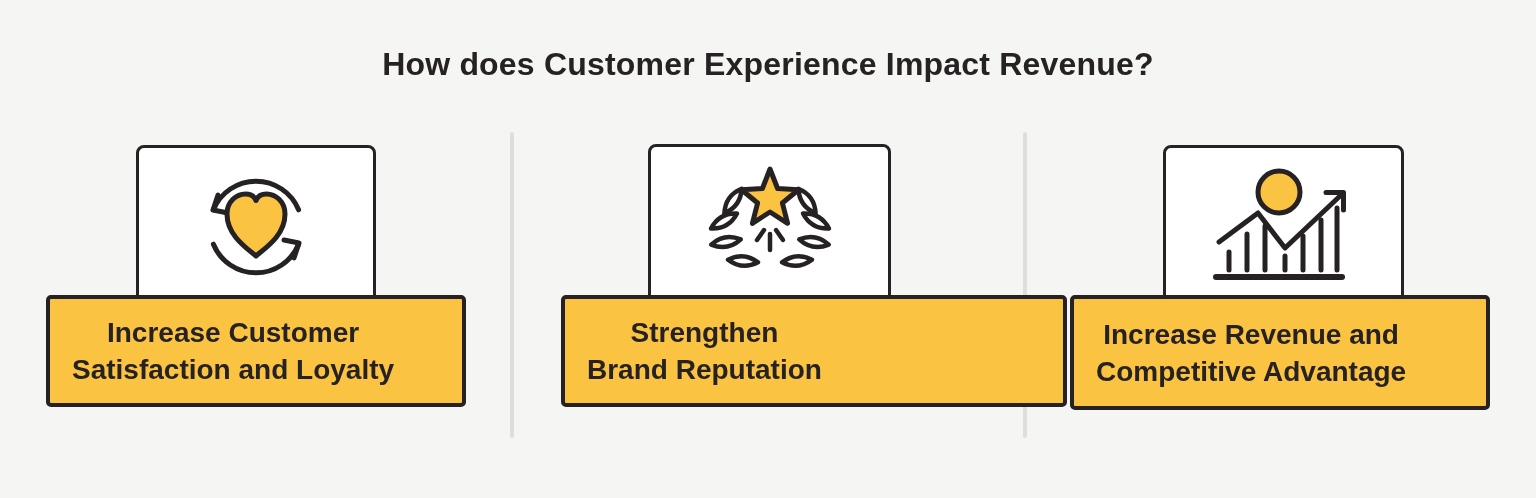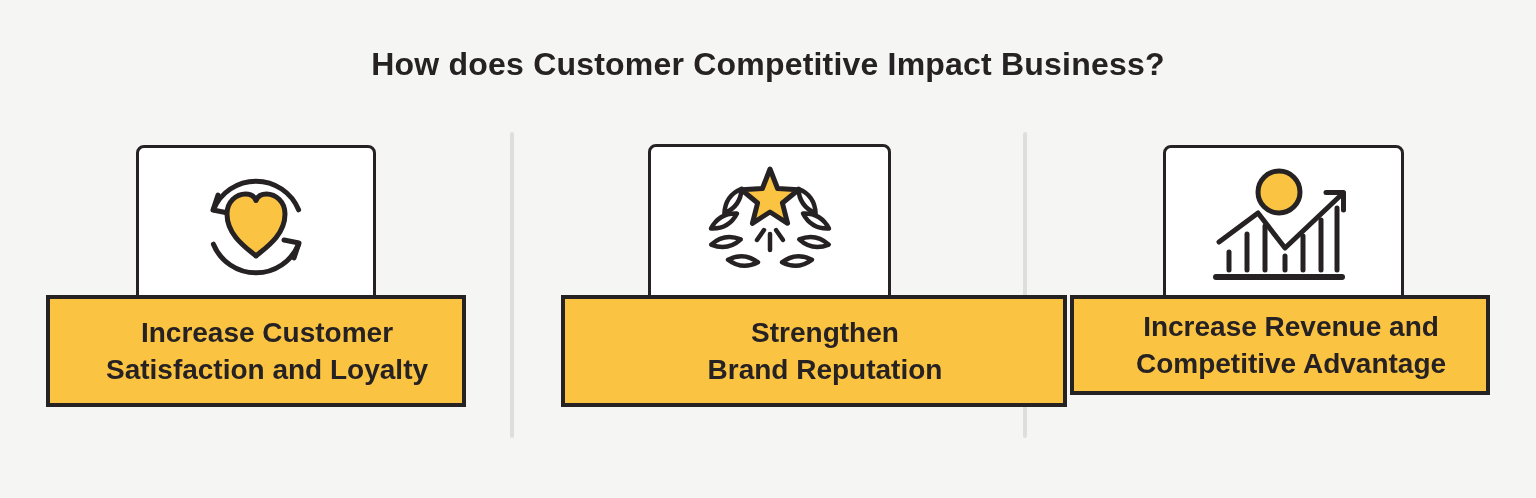--- a/index.html
+++ b/index.html
@@ -33,24 +33,24 @@
     z-index: 1;
     display: flex;
     justify-content: center;
     align-items: flex-start;
   }
   .card svg { margin-top: 18px; }
   .banner {
     position: absolute;
     background: var(--accent, #FBC342);
     border: 4px solid var(--ink, #262223);
-    border-radius: 0;
+    border-radius: 5px;
     z-index: 2;
     display: flex;
-    justify-content: center;
+    justify-content: flex-start;
     align-items: center;
     box-sizing: border-box;
     padding-left: 22px;
   }
   .banner .label {
     font-size: 28px;
     font-weight: bold;
     line-height: 37px;
     text-align: center;
     white-space: pre-line;
@@ -64,33 +64,33 @@
     background: var(--divider, #DEDEDD);
     border-radius: 2px;
     z-index: 0;
   }
   
   .card-1   { left: 136px;  top: 145px; width: 234px; height: 158px; }
   .banner-1 { left: 46px;   top: 295px; width: 420px; height: 112px; }
   .card-2   { left: 648px;  top: 144px; width: 237px; height: 159px; }
   .banner-2 { left: 561px;  top: 295px; width: 506px; height: 112px; }
   .card-3   { left: 1163px; top: 145px; width: 235px; height: 158px; }
-  .banner-3 { left: 1070px; top: 295px; width: 420px; height: 100px; }
+  .banner-3 { left: 1070px; top: 295px; width: 420px; height: 115px; }
   .divider-1 { left: 510px; }
   .divider-2 { left: 1023px; }
   
   .ink-stroke { stroke: var(--ink, #262223); fill: none; }
   .accent-shape { fill: var(--accent, #FBC342); stroke: var(--ink, #262223); }
 </style>
 </head>
 <body>
 
 <div class="canvas">
 
-  <div class="title">How does Customer Competitive Impact Business?</div>
+  <div class="title">How does Customer Experience Impact Revenue?</div>
 
   <div class="divider divider-1"></div>
   <div class="divider divider-2"></div>
 
   <div class="card card-1">
     <svg width="120" height="120" viewBox="0 0 120 120">
       <path class="ink-stroke" stroke-width="5" stroke-linecap="round" d="M 102.6 43.8 A 46 46 0 0 0 17.4 43.8"></path>
       <path class="ink-stroke" stroke-width="5" stroke-linecap="round" stroke-linejoin="round" d="M 22 29 L 17 44 L 32 47"></path>
       <path class="ink-stroke" stroke-width="5" stroke-linecap="round" d="M 17.4 78.2 A 46 46 0 0 0 102.6 78.2"></path>
       <path class="ink-stroke" stroke-width="5" stroke-linecap="round" stroke-linejoin="round" d="M 98 92 L 103 77 L 88 74"></path>

